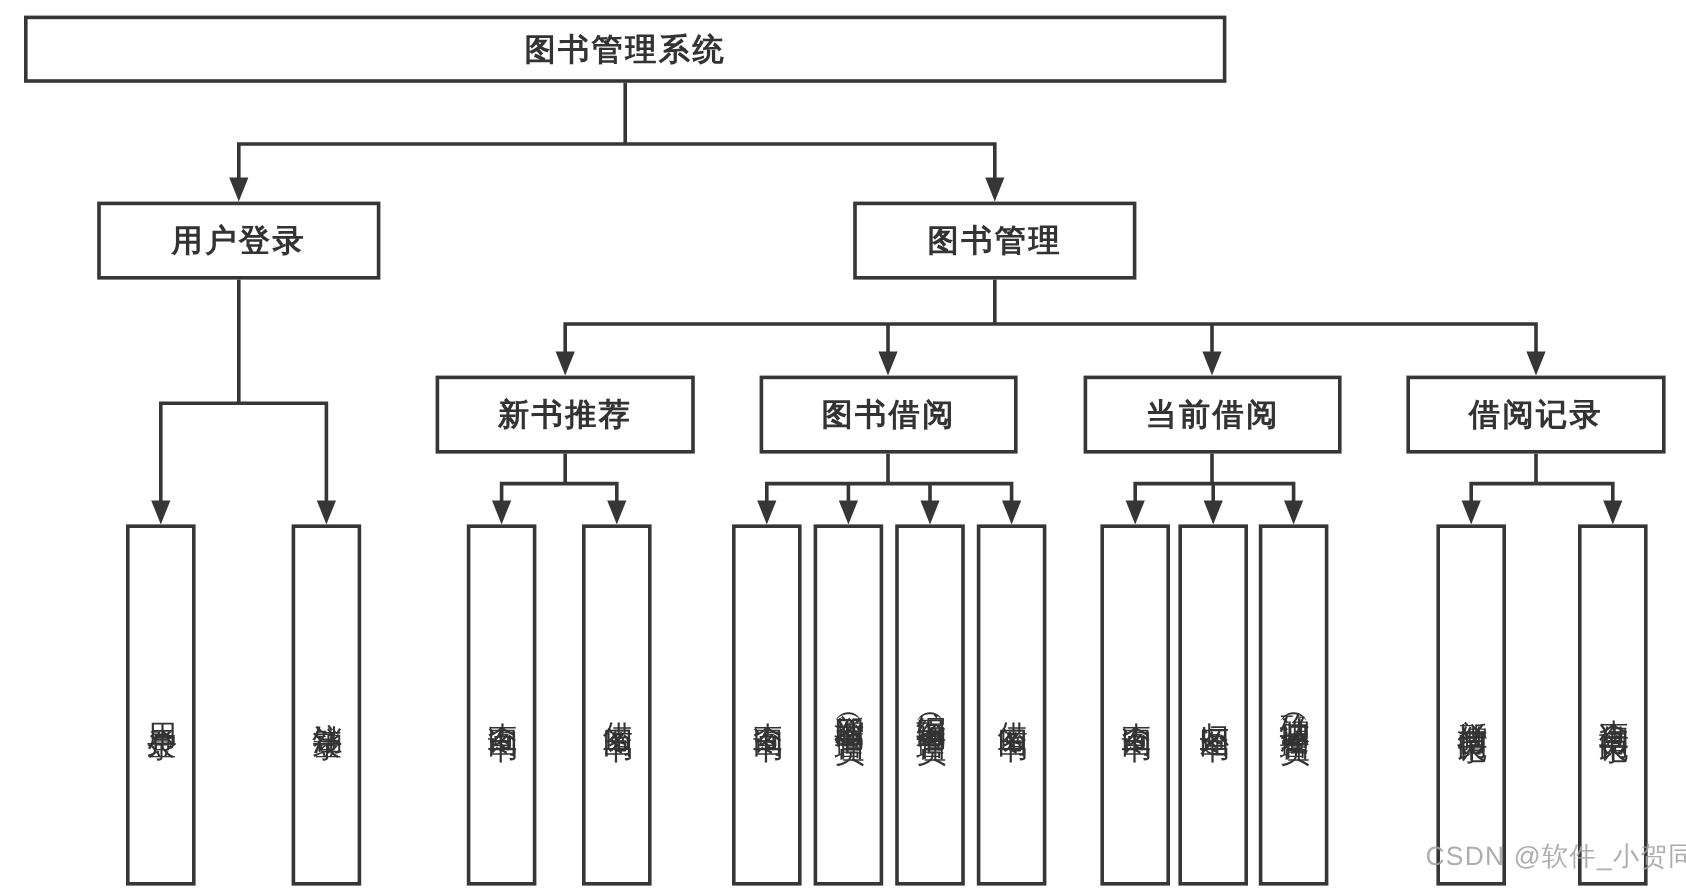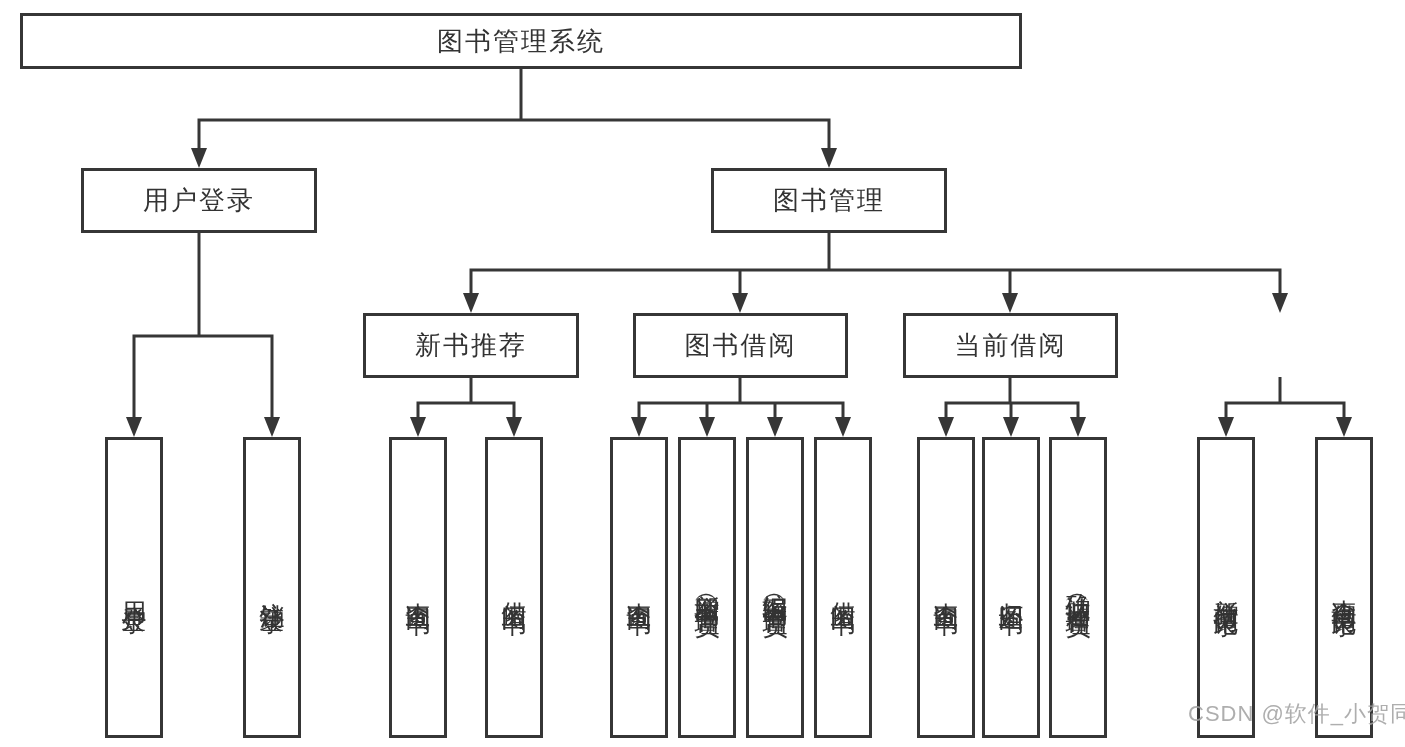--- a/index.html
+++ b/index.html
@@ -15,21 +15,21 @@
     position:absolute;
     box-sizing:border-box;
     border:3px solid #363636;
     background:#ffffff;
     color:#333333;
     display:flex;
     align-items:center;
     justify-content:center;
     z-index:2;
   }
-  .hbox{font-size:26px;letter-spacing:2px;}
+  .hbox{font-size:26px;letter-spacing:2px;font-weight:bold;}
   .vbox{
     writing-mode:vertical-rl;
     text-orientation:mixed;
     font-size:25px;
     letter-spacing:3px;
     line-height:1;
     width:58px;height:301px;
     top:437px;
   }
   .watermark{
@@ -93,20 +93,21 @@
   </svg>
 
   <div class="node hbox" style="left:20px;top:13px;width:1002px;height:56px;">图书管理系统</div>
 
   <div class="node hbox" style="left:81px;top:168px;width:236px;height:65px;">用户登录</div>
   <div class="node hbox" style="left:363px;top:313px;width:216px;height:65px;">新书推荐</div>
 
   <div class="node hbox" style="left:711px;top:168px;width:236px;height:65px;">图书管理</div>
   <div class="node hbox" style="left:633px;top:313px;width:215px;height:65px;">图书借阅</div>
   <div class="node hbox" style="left:903px;top:313px;width:215px;height:65px;">当前借阅</div>
+  <div class="node hbox" style="left:1172px;top:313px;width:216px;height:65px;">借阅记录</div>
 
   <div class="node vbox" style="left:105px;">用户登录</div>
   <div class="node vbox" style="left:243px;">注销登录</div>
 
   <div class="node vbox" style="left:389px;">查询图书</div>
   <div class="node vbox" style="left:485px;">借阅图书</div>
 
   <div class="node vbox" style="left:610px;">查询图书</div>
   <div class="node vbox" style="left:678px;">新增图书（管理员）</div>
   <div class="node vbox" style="left:746px;">编辑图书（管理员）</div>

